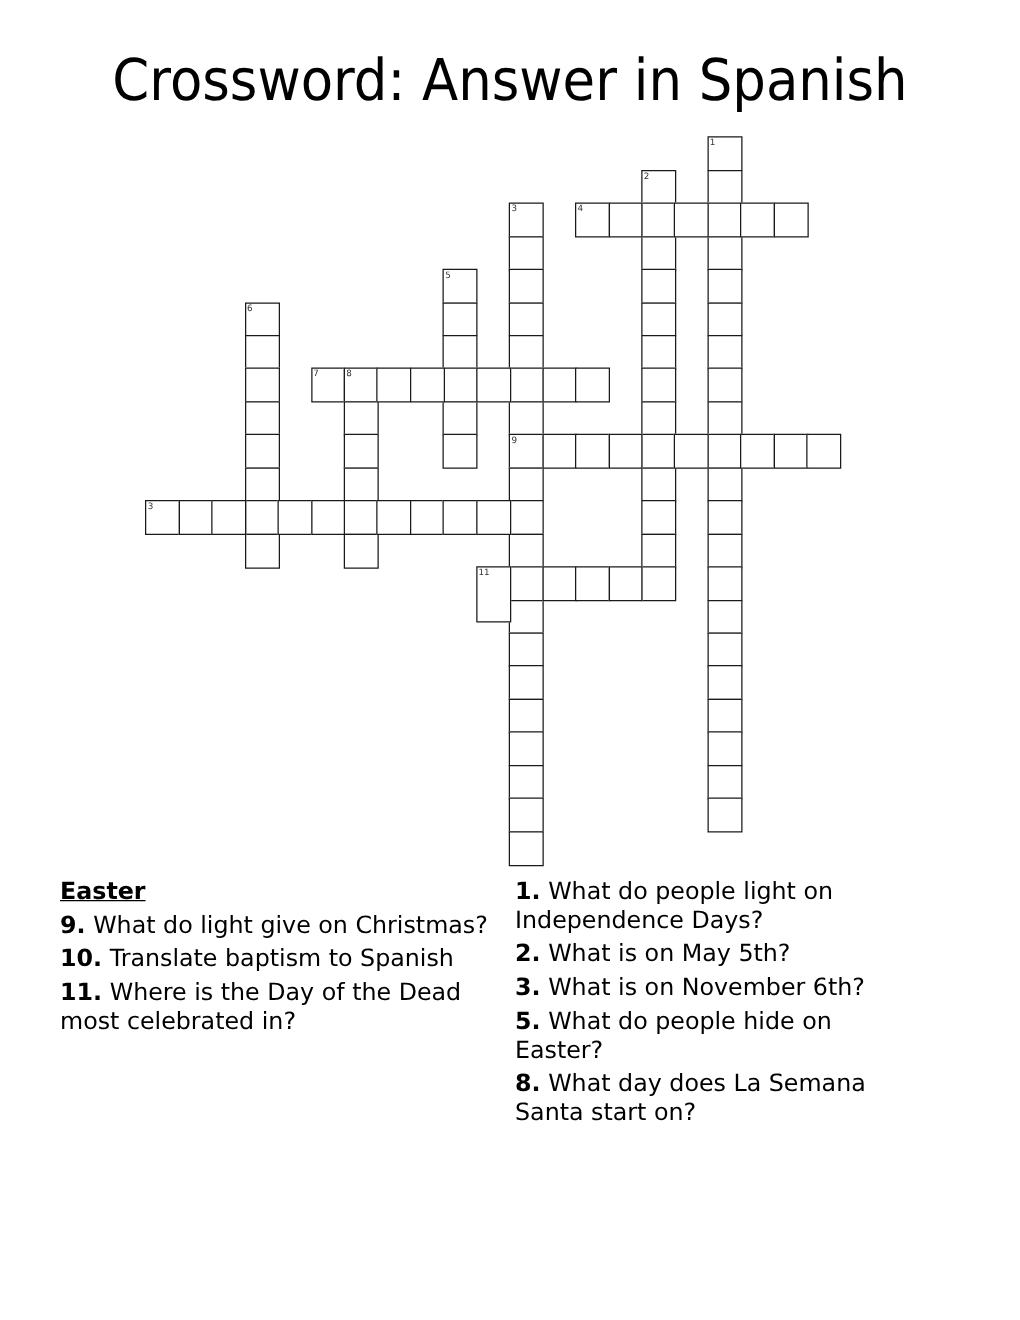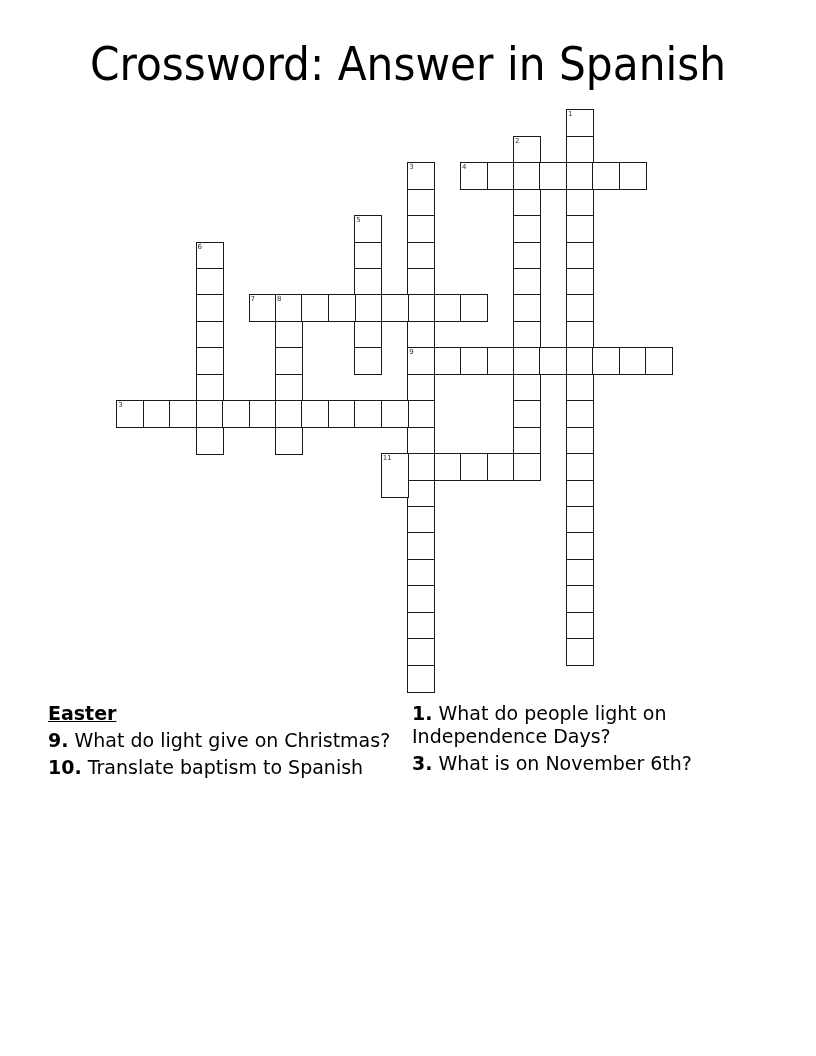--- a/index.html
+++ b/index.html
@@ -154,18 +154,22 @@
     </div>
     <div class="cell" style="left: 434.4px; top: 453.85px; width: 27.95px; height: 27.95px;"></div>
     <div class="cell" style="left: 460.85px; top: 453.85px; width: 27.95px; height: 27.95px;"></div>
     <div class="cell" style="left: 487.3px; top: 453.85px; width: 27.95px; height: 27.95px;"></div>
   </div>
 
 <div class="clues across">
   <h3>Easter</h3>
   <div class="clue"><b>9.</b> <span>What do light give on Christmas?</span></div>
   <div class="clue"><b>10.</b> <span>Translate baptism to Spanish</span></div>
+  <div class="clue"><b>11.</b> <span>Where is the Day of the Dead most celebrated in?</span></div>
 </div>
 
 <div class="clues down">
   <div class="clue"><b>1.</b> <span>What do people light on Independence Days?</span></div>
+  <div class="clue"><b>2.</b> <span>What is on May 5th?</span></div>
   <div class="clue"><b>3.</b> <span>What is on November 6th?</span></div>
+  <div class="clue"><b>5.</b> <span>What do people hide on Easter?</span></div>
+  <div class="clue"><b>8.</b> <span>What day does La Semana Santa start on?</span></div>
 </div>
 
 </body></html>

